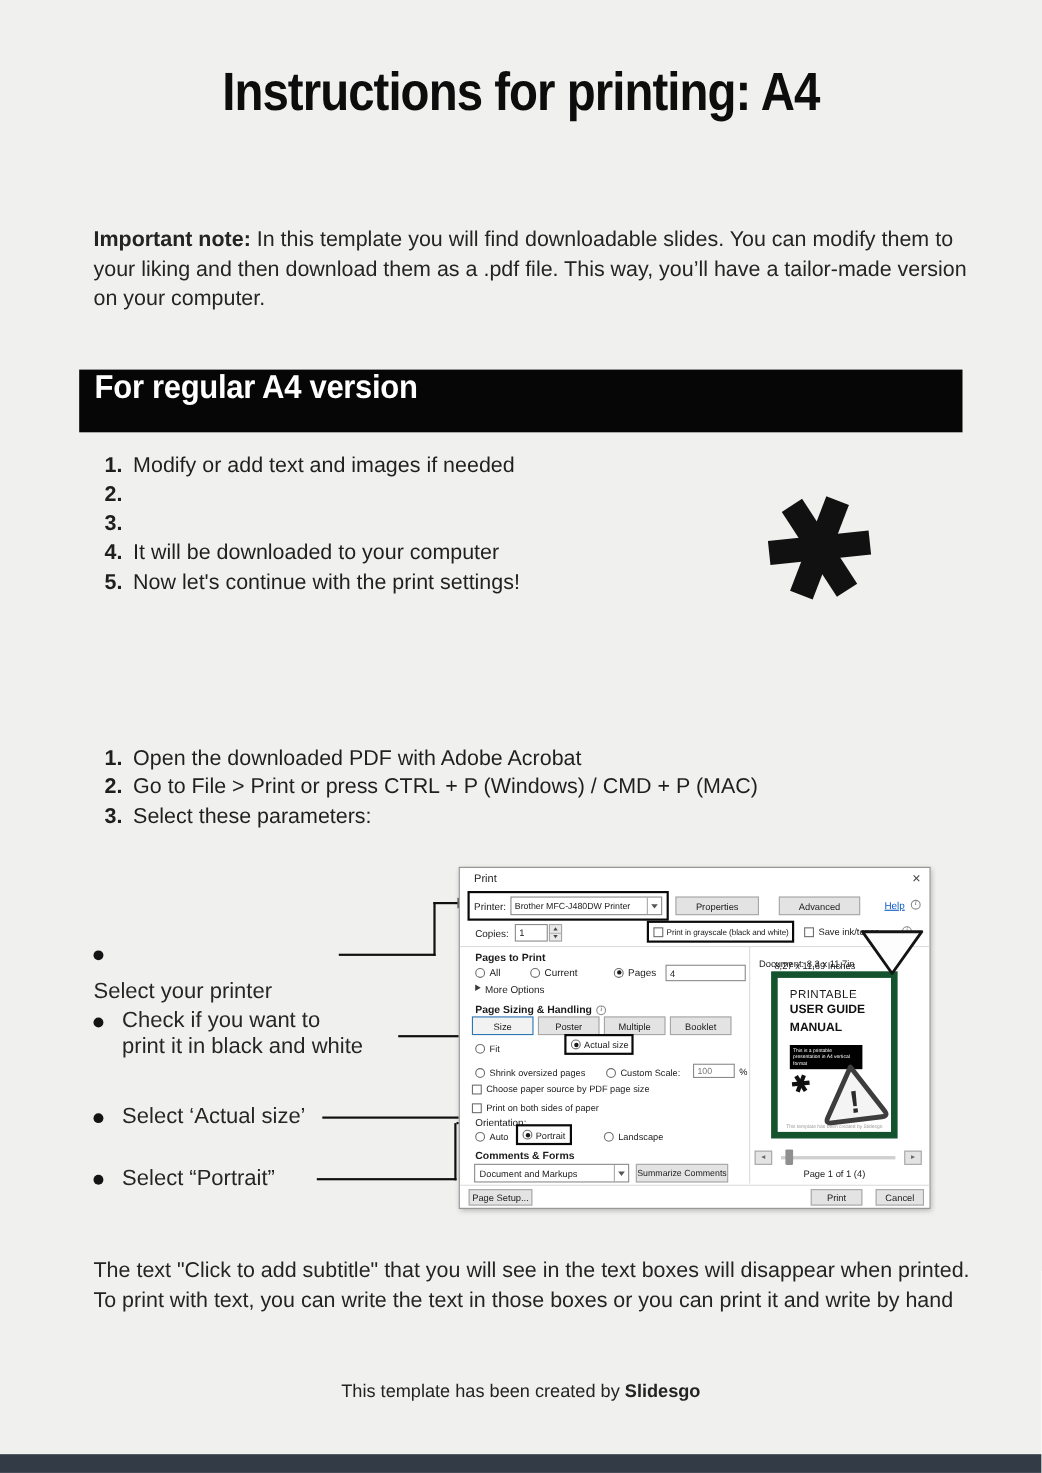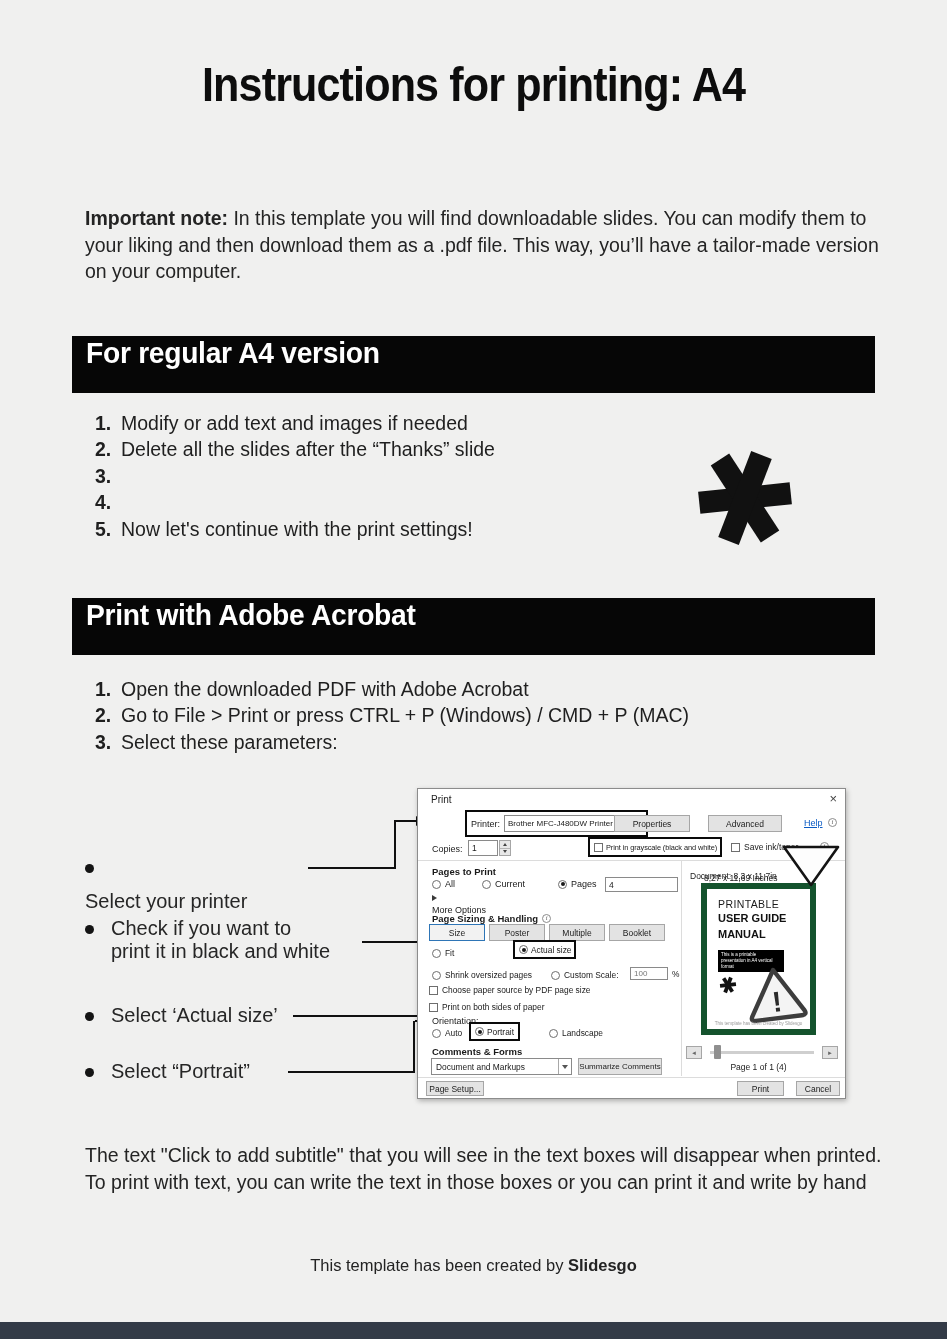--- a/index.html
+++ b/index.html
@@ -61,45 +61,42 @@
     <span>For regular A4 version</span>
   </div>
 
   <div class="abs" style="left:95px;top:410px;">
     <div class="oli">
         <span class="num">1.</span>
         <span>Modify or add text and images if needed</span>
       </div>
     <div class="oli">
         <span class="num">2.</span>
-        <span>Delete all the slides after the “Thanks” slide</span>
       </div>
     <div class="oli">
         <span class="num">3.</span>
       </div>
     <div class="oli">
         <span class="num">4.</span>
+        <span>It will be downloaded to your computer</span>
       </div>
     <div class="oli">
         <span class="num">5.</span>
         <span>Now let's continue with the print settings!</span>
       </div>
   </div>
 
   <svg class="abs" style="left:695px;top:448px;" width="100" height="100" viewBox="0 0 100 100">
     <g transform="translate(50,50) rotate(-6)" fill="#111">
       <rect x="-46" y="-11" width="92" height="22"></rect>
       <rect x="-46" y="-11" width="92" height="22" transform="rotate(63)"></rect>
       <rect x="-46" y="-11" width="92" height="22" transform="rotate(-63)"></rect>
     </g>
   </svg>
 
-  <div class="abs banner" style="top:598px;">
-    <span>Print with Adobe Acrobat</span>
-  </div>
 
   <div class="abs" style="left:95px;top:676px;">
     <div class="oli">
         <span class="num">1.</span>
         <span>Open the downloaded PDF with Adobe Acrobat</span>
       </div>
     <div class="oli">
         <span class="num">2.</span>
         <span>Go to File &gt; Print or press CTRL + P (Windows) / CMD + P (MAC)</span>
       </div>
@@ -157,21 +154,21 @@
     <div class="line" style="left:288px;top:1071px;width:127px;height:2px;"></div>
     <div class="line" style="left:413px;top:1021px;width:2px;height:52px;"></div>
     <div class="line" style="left:415px;top:1020px;width:45px;height:2px;"></div>
     <div class="arr" style="left:460px;top:1016px;"></div>
   </div>
 
   <div class="abs dlg">
     <div style="position:absolute;left:13px;top:5px;font-size:10px;color:#222;">Print</div>
     <div style="position:absolute;right:8px;top:2px;font-size:13px;color:#444;">×</div>
 
-    <div class="hlbox" style="position:absolute;left:7px;top:21px;width:183px;height:27px;display:flex;align-items:center;padding:0 4px;gap:4px;margin-left:40px;">
+    <div class="hlbox" style="position:absolute;left:7px;top:21px;width:183px;height:27px;display:flex;align-items:center;padding:0 4px;gap:4px;">
       <span>Printer:</span>
       <span class="dinput" style="flex:1;height:17px;">
         <span style="flex:1;font-size:8px;white-space:nowrap;overflow:hidden;">Brother MFC-J480DW Printer</span>
         <span class="chev"></span>
       </span>
     </div>
     <div class="dbtn" style="position:absolute;left:196px;top:26px;width:76px;height:17px;">Properties</div>
     <div class="dbtn" style="position:absolute;left:290px;top:26px;width:74px;height:17px;">Advanced</div>
     <div style="position:absolute;left:386px;top:29px;color:#0a5bc4;text-decoration:underline;">Help</div>
     <div class="info" style="position:absolute;left:410px;top:29px;">i</div>
@@ -206,21 +203,21 @@
       </div>
     <div class="ritem" style="position:absolute;left:64px;top:90px;">
         <span class="rad"></span>
         <span>Current</span>
       </div>
     <div class="ritem" style="position:absolute;left:140px;top:90px;">
         <span class="rad on"></span>
         <span>Pages</span>
       </div>
     <div class="dinput" style="position:absolute;left:187px;top:88px;width:73px;height:15px;">4</div>
-    <div style="position:absolute;left:14px;top:106px;display:flex;align-items:flex-start;gap:4px;flex-direction:column;">
+    <div style="position:absolute;left:14px;top:106px;display:flex;align-items:flex-start;gap:4px;">
       <span class="tri-right"></span>
       <span>More Options</span>
     </div>
 
     <div style="position:absolute;left:14px;top:124px;display:flex;align-items:center;gap:4px;">
       <span class="dbold">Page Sizing &amp; Handling</span>
       <span class="info">i</span>
     </div>
     <div class="dbtn" style="position:absolute;left:11px;top:135px;width:56px;height:17px;border:1.5px solid #2e75b6;background:#f2f2f2;">Size</div>
     <div class="dbtn" style="position:absolute;left:71px;top:135px;width:56px;height:17px;">Poster</div>

